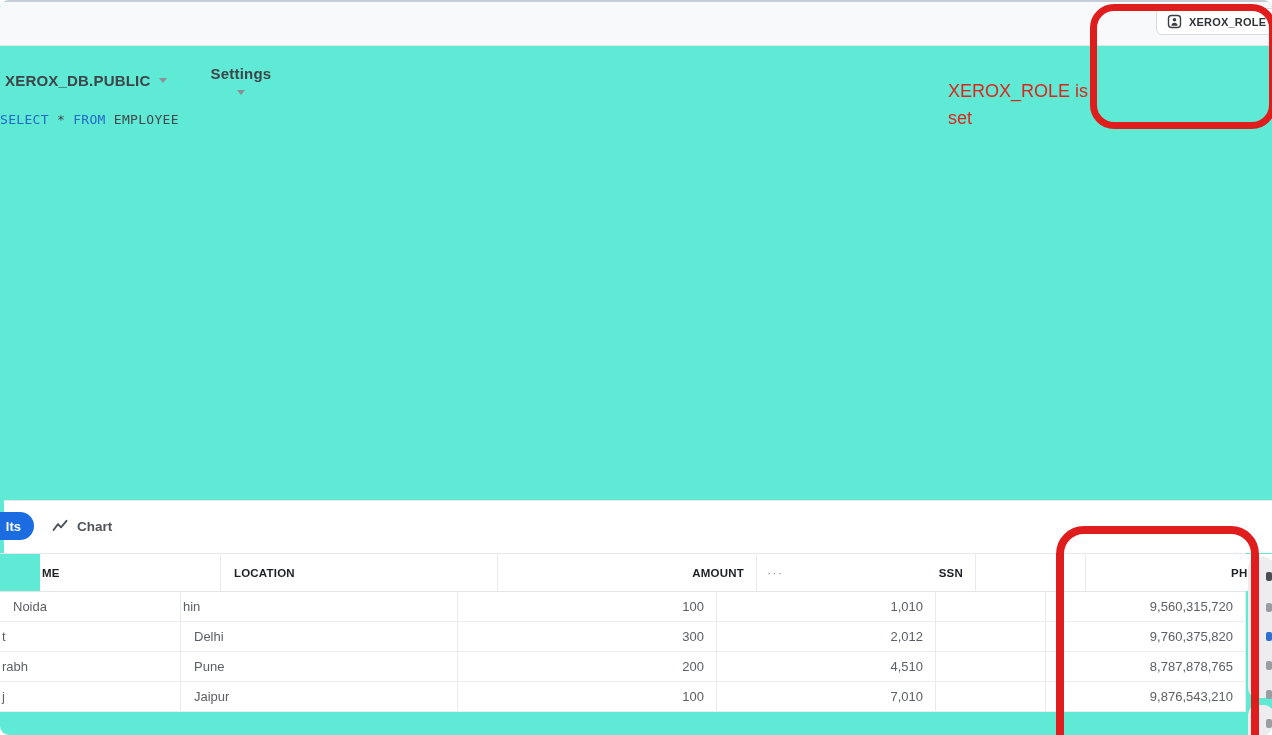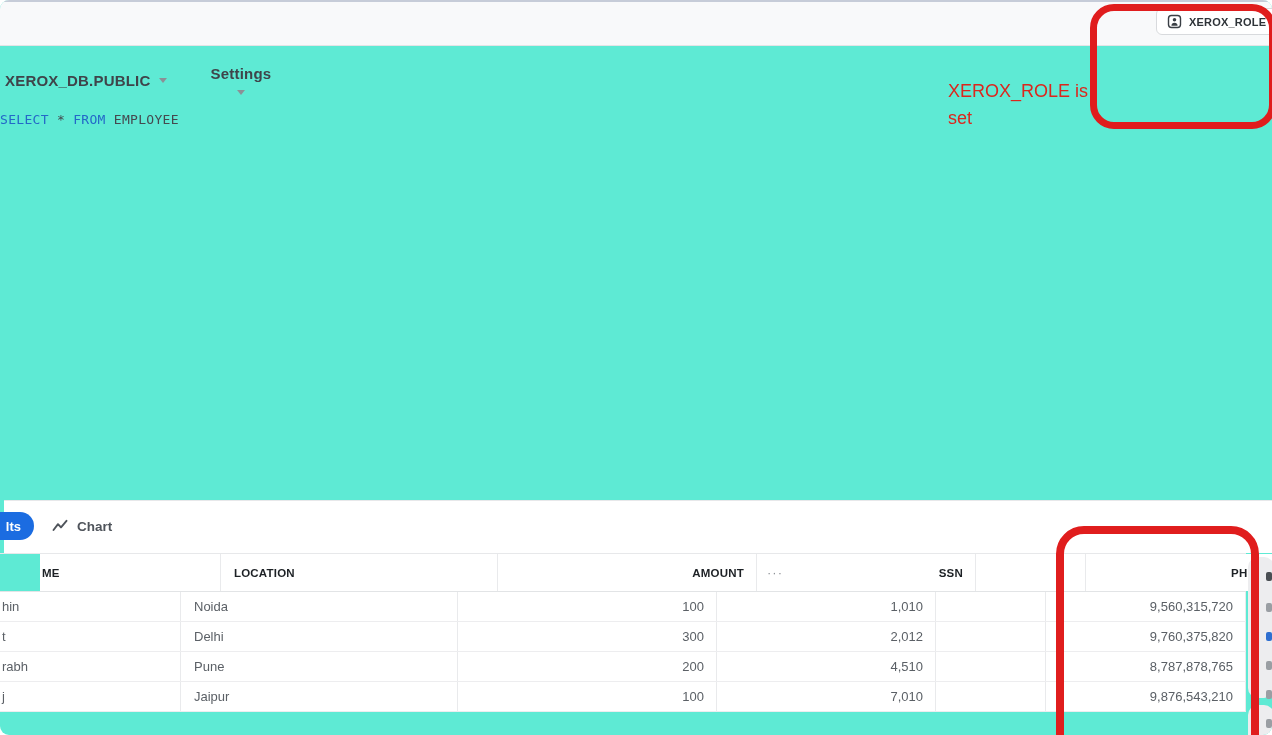--- a/index.html
+++ b/index.html
@@ -117,22 +117,22 @@
       <div class="th c-right">AMOUNT</div>
       <div class="th ssn-h">
         <span class="hdots">···</span>
         <span>SSN</span>
       </div>
       <div class="th c-right"></div>
       <div class="th c-right">PHONE</div>
     </div>
 
     <div class="grid-row trow">
+      <div class="td c-left">Noida</div>
       <div class="td c-name">hin</div>
-      <div class="td c-left">Noida</div>
       <div class="td c-right">100</div>
       <div class="td c-right">1,010</div>
       <div class="td c-right"></div>
       <div class="td c-right">9,560,315,720</div>
     </div>
     <div class="grid-row trow">
       <div class="td c-name">t</div>
       <div class="td c-left">Delhi</div>
       <div class="td c-right">300</div>
       <div class="td c-right">2,012</div>

